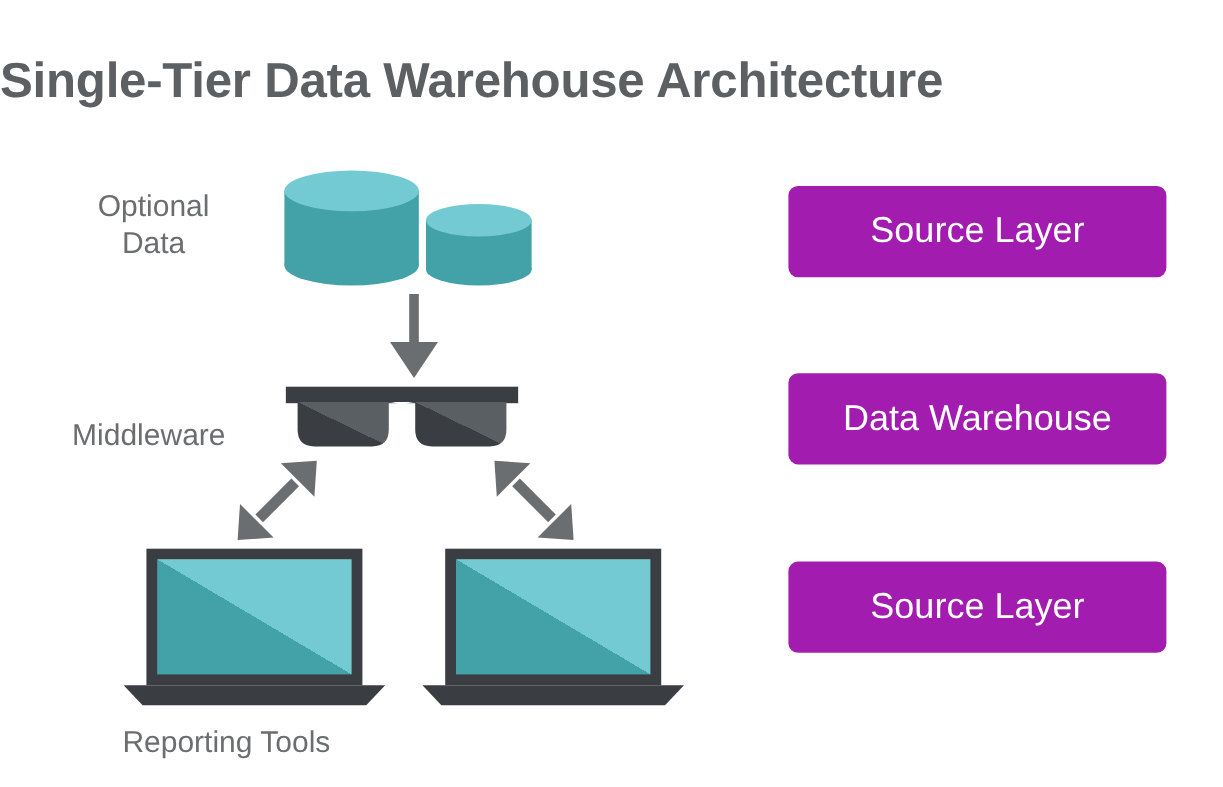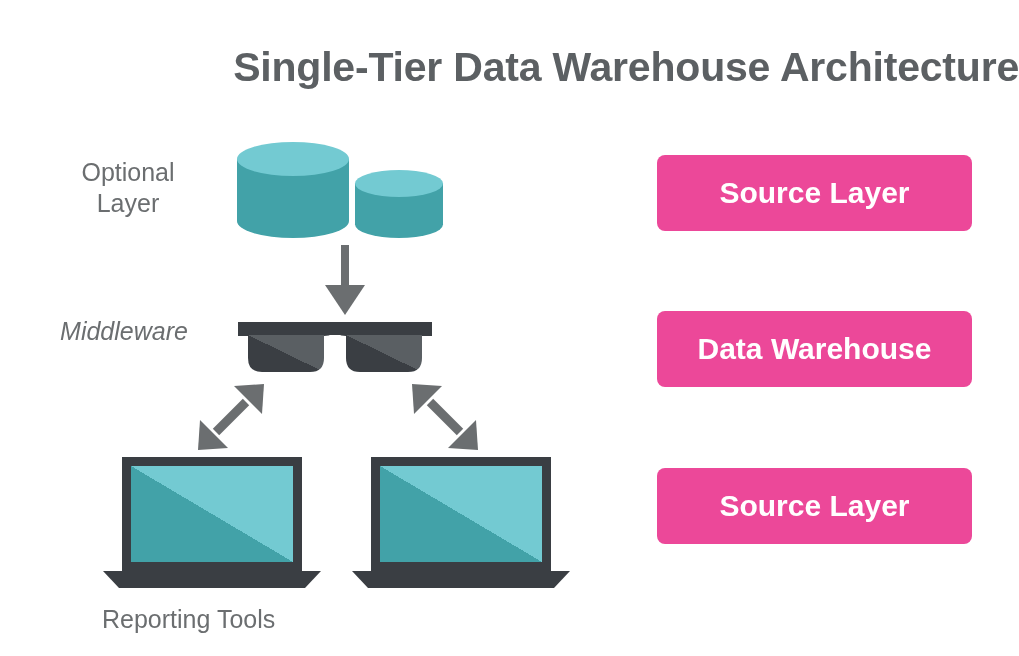--- a/index.html
+++ b/index.html
@@ -16,21 +16,21 @@
     height: 656px;
     background: #ffffff;
   }
 
   
   #title {
     position: absolute;
     left: 0;
     top: 44px;
     width: 1019px;
-    text-align: right;
+    text-align: left;
     font-size: 41px;
     font-weight: bold;
     color: #5c6063;
     letter-spacing: -0.2px;
     white-space: nowrap;
   }
 
   
   .side-label {
     position: absolute;
@@ -40,51 +40,49 @@
     text-align: center;
     white-space: nowrap;
   }
   #label-optional-data {
     left: 28px;
     top: 157px;
     width: 200px;
   }
   #label-middleware {
     left: 20px;
-    top: 316px;
+    top: 348px;
     width: 208px;
-    font-style: italic;
   }
 
   
   .tool-label {
     position: absolute;
     color: #6b6e70;
     font-size: 25px;
     white-space: nowrap;
     top: 605px;
   }
   #label-reporting-tools { left: 102px; width: 220px; }
   #label-olap-tools      { left: 352px; width: 214px; }
 
   
   .layer-box {
     position: absolute;
     left: 657px;
     width: 315px;
     height: 76px;
-    background: #ec4899;
+    background: #a21caf;
     border-radius: 8px;
     color: #ffffff;
     font-size: 30px;
     display: flex;
     align-items: center;
     justify-content: center;
     white-space: nowrap;
-    font-weight: bold;
   }
   #layer-box-0 { top: 155px; }
   #layer-box-1 { top: 311px; }
   #layer-box-2 { top: 468px; }
 
   
   .cyl { position: absolute; }
   .cyl .body {
     position: absolute;
     left: 0;
@@ -134,21 +132,21 @@
 </style>
 </head>
 <body>
 
 <div id="canvas">
 
   <div id="title">Single-Tier Data Warehouse Architecture</div>
 
   <div id="label-optional-data" class="side-label">
     <div>Optional</div>
-    <div>Layer</div>
+    <div>Data</div>
   </div>
 
   <div id="cyl-large" class="cyl">
     <div class="bottom-cap"></div>
     <div class="body"></div>
     <div class="top"></div>
   </div>
 
   <div id="cyl-small" class="cyl">
     <div class="bottom-cap"></div>

